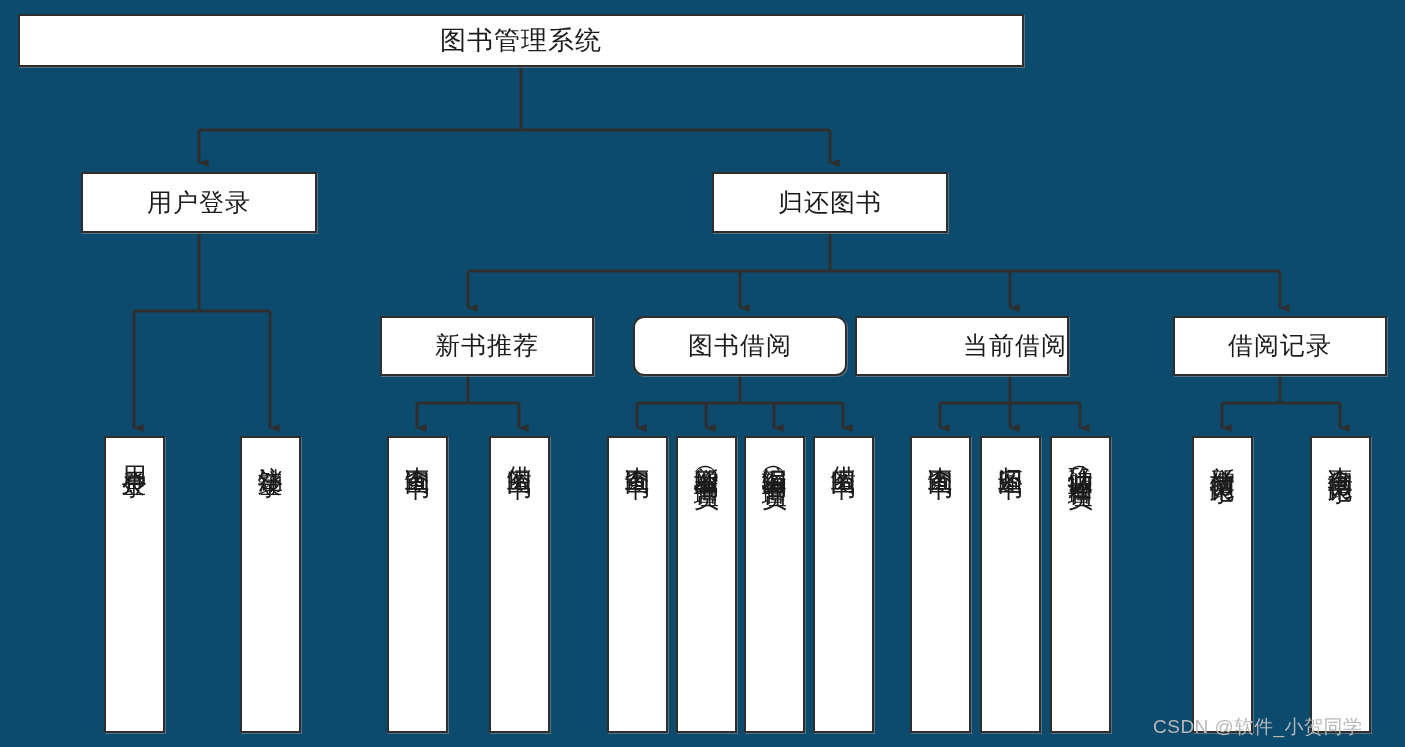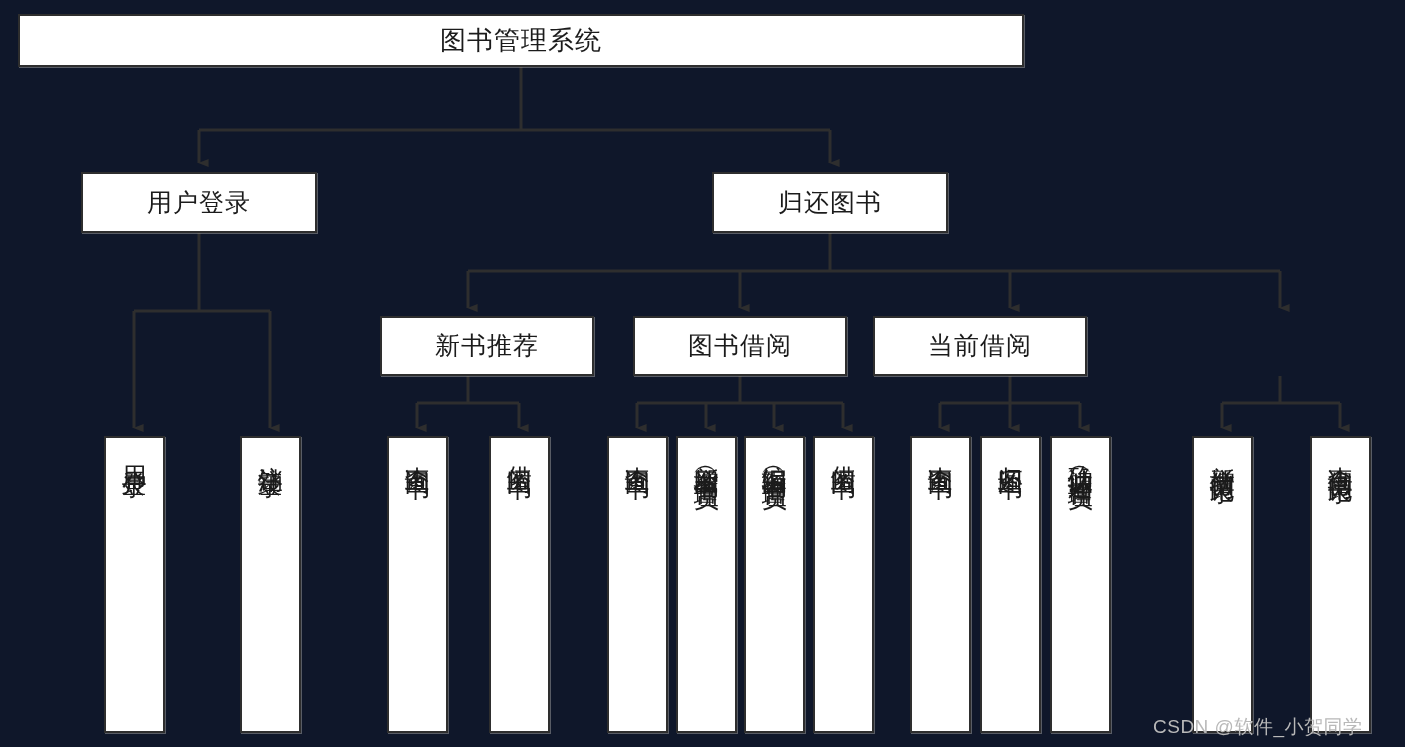--- a/index.html
+++ b/index.html
@@ -4,21 +4,21 @@
 <style>
   html, body {
     margin: 0;
     padding: 0;
     background: #ffffff;
   }
   #canvas {
     position: relative;
     width: 1405px;
     height: 747px;
-    background: #0f172a;
+    background: #0c4a6e;
     overflow: hidden;
     font-family: "Liberation Sans", "DejaVu Sans", sans-serif;
   }
   #connectors {
     position: absolute;
     left: 0;
     top: 0;
     width: 1405px;
     height: 747px;
     pointer-events: none;
@@ -130,28 +130,31 @@
   </div>
 
   <div class="node horizontal" style="left:712px; top:172px; width:236px; height:61px;">
     <span class="node-label">归还图书</span>
   </div>
 
   <div class="node horizontal" style="left:380px; top:316px; width:214px; height:60px;">
     <span class="node-label">新书推荐</span>
   </div>
 
-  <div class="node horizontal" style="left:633px; top:316px; width:214px; height:60px;">
+  <div class="node horizontal" style="left:633px; top:316px; width:214px; height:60px;border-radius:11px;">
     <span class="node-label">图书借阅</span>
   </div>
 
-  <div class="node horizontal" style="left:873px; top:316px; width:214px; height:60px;">
+  <div class="node horizontal" style="left:855px; top:316px; width:214px; height:60px;justify-content:flex-end;">
     <span class="node-label">当前借阅</span>
   </div>
 
+  <div class="node horizontal" style="left:1173px; top:316px; width:214px; height:60px;">
+    <span class="node-label">借阅记录</span>
+  </div>
 
   <div class="node vertical" style="left:104px; top:436px; width:61px; height:297px;">
     <span class="node-label">用户登录</span>
   </div>
 
   <div class="node vertical" style="left:240px; top:436px; width:61px; height:297px;">
     <span class="node-label">注销登录</span>
   </div>
 
   <div class="node vertical" style="left:387px; top:436px; width:61px; height:297px;">

